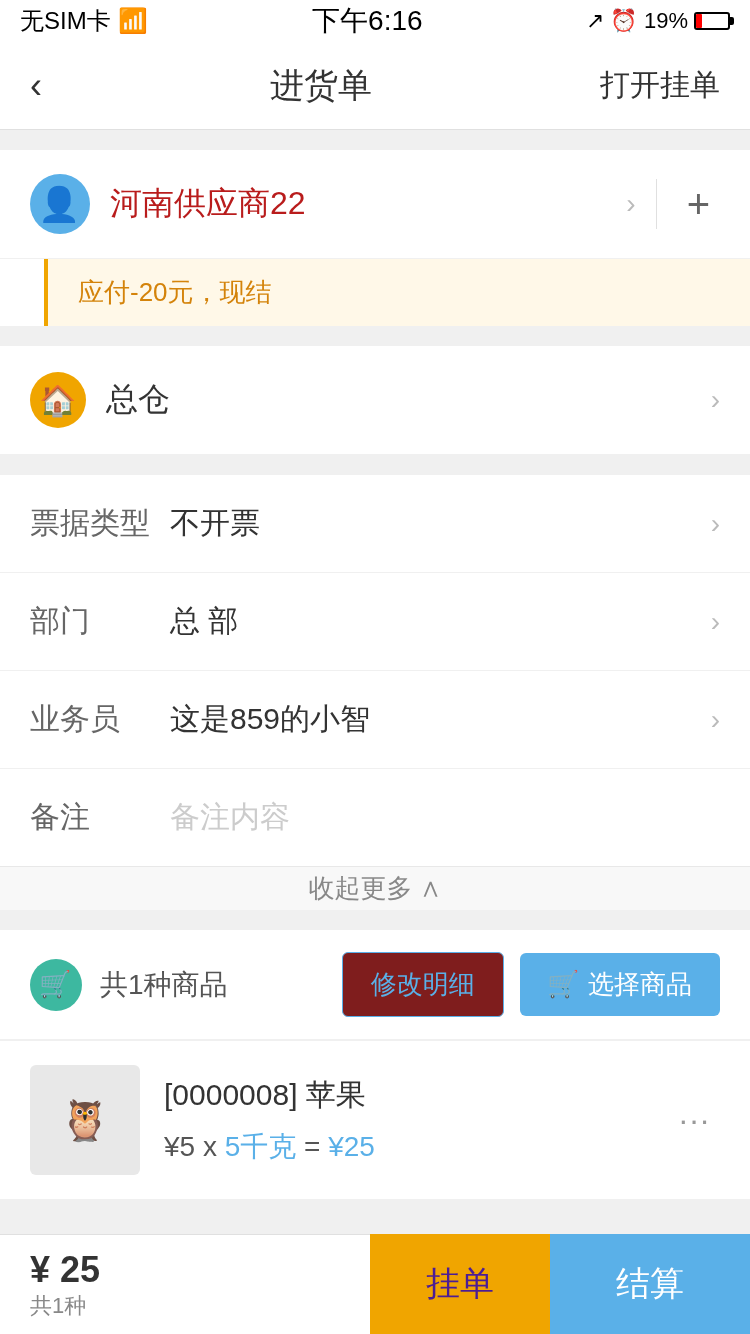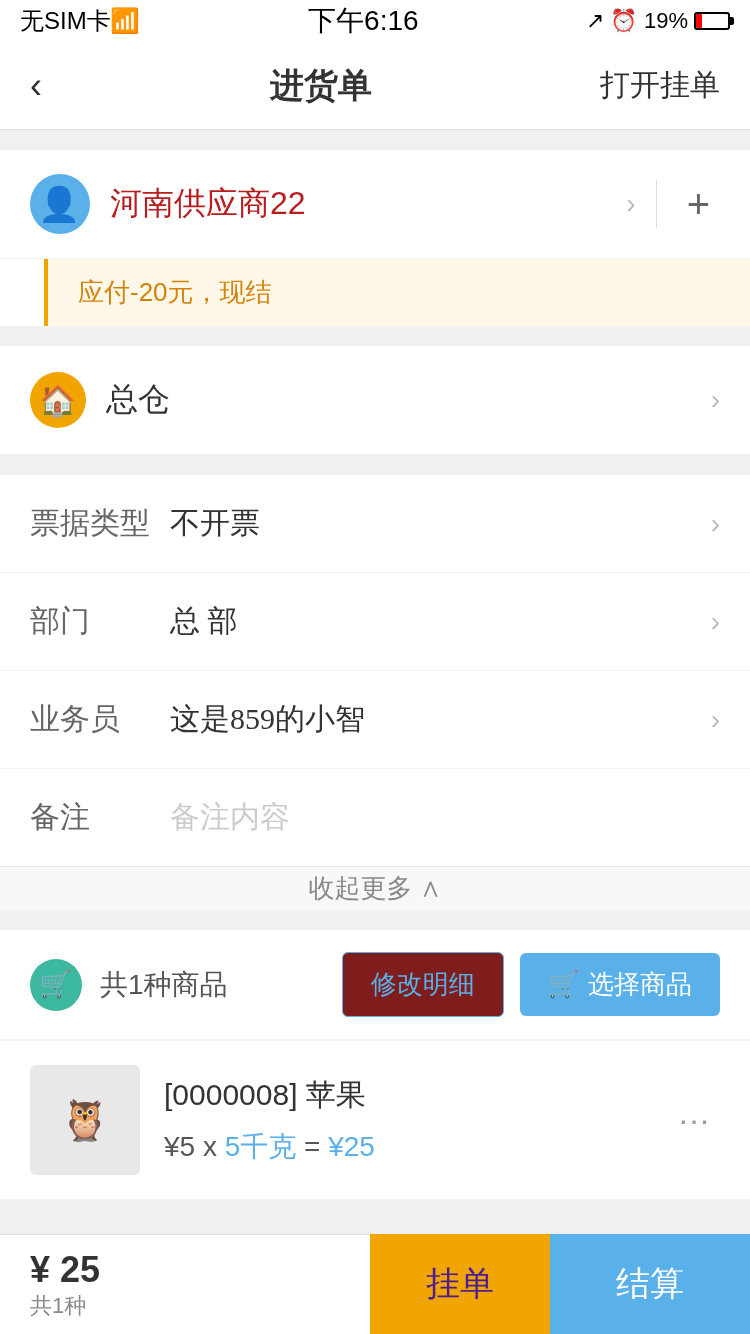--- a/index.html
+++ b/index.html
@@ -17,21 +17,21 @@
       width: 750px;
       height: 42px;
       background: #fff;
       display: flex;
       align-items: center;
       justify-content: space-between;
       padding: 0 20px;
       font-size: 24px;
       color: #000;
     }
-    .status-left { display: flex; align-items: center; }
+    .status-left { display: flex; align-items: center; gap: 8px; }
     .status-center { font-size: 28px; font-weight: 500; }
     .status-right { display: flex; align-items: center; gap: 6px; font-size: 22px; }
     .battery-icon {
       width: 36px; height: 18px;
       border: 2px solid #000;
       border-radius: 3px;
       position: relative;
       display: inline-flex;
       align-items: center;
     }
@@ -61,21 +61,21 @@
       padding: 0 30px;
       border-bottom: 1px solid #e0e0e0;
     }
     .nav-back {
       font-size: 36px;
       color: #333;
       cursor: pointer;
     }
     .nav-title {
       font-size: 34px;
-      font-weight: 700;
+      font-weight: 400;
       color: #333;
     }
     .nav-action {
       font-size: 30px;
       color: #333;
     }
 
     
     .section-gap {
       height: 20px;
@@ -164,21 +164,20 @@
     .form-label {
       font-size: 30px;
       color: #666;
       width: 140px;
       flex-shrink: 0;
     }
     .form-value {
       flex: 1;
       font-size: 30px;
       color: #333;
-      font-family: Liberation Serif, serif;
     }
     .form-value.placeholder {
       color: #ccc;
     }
 
     
     .collapse-row {
       background: #f8f8f8;
       padding: 4px;
       text-align: center;

